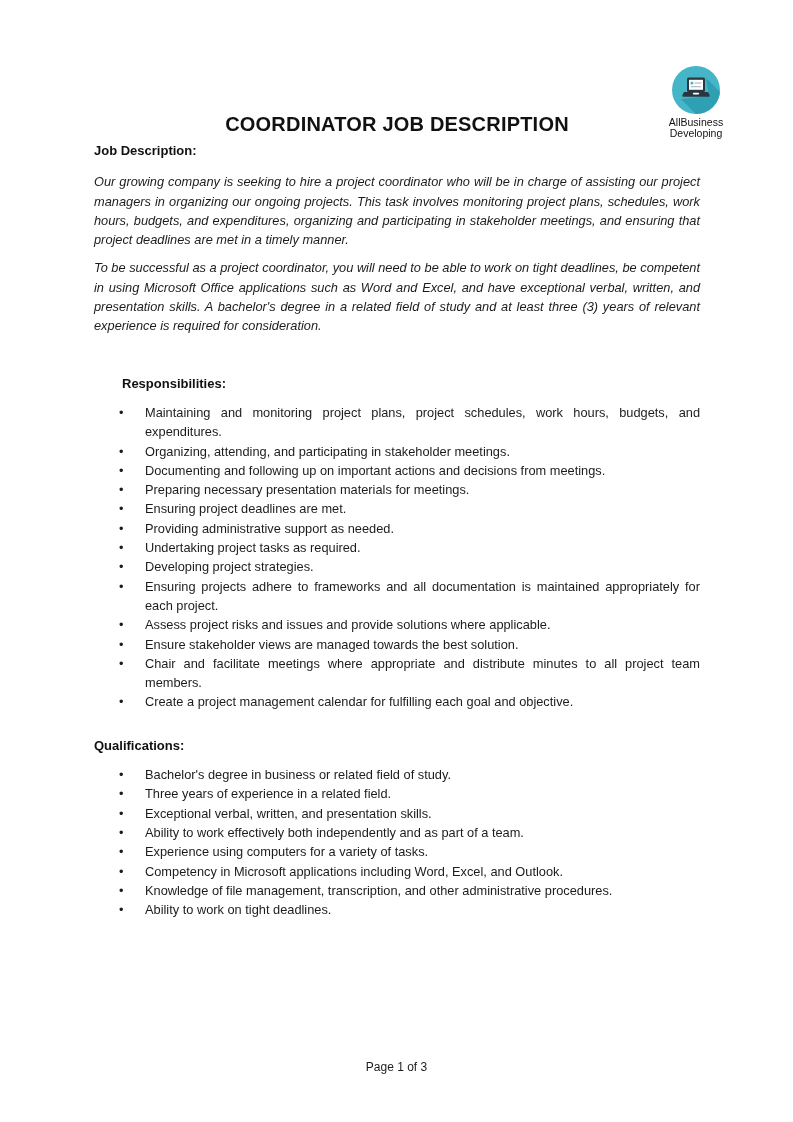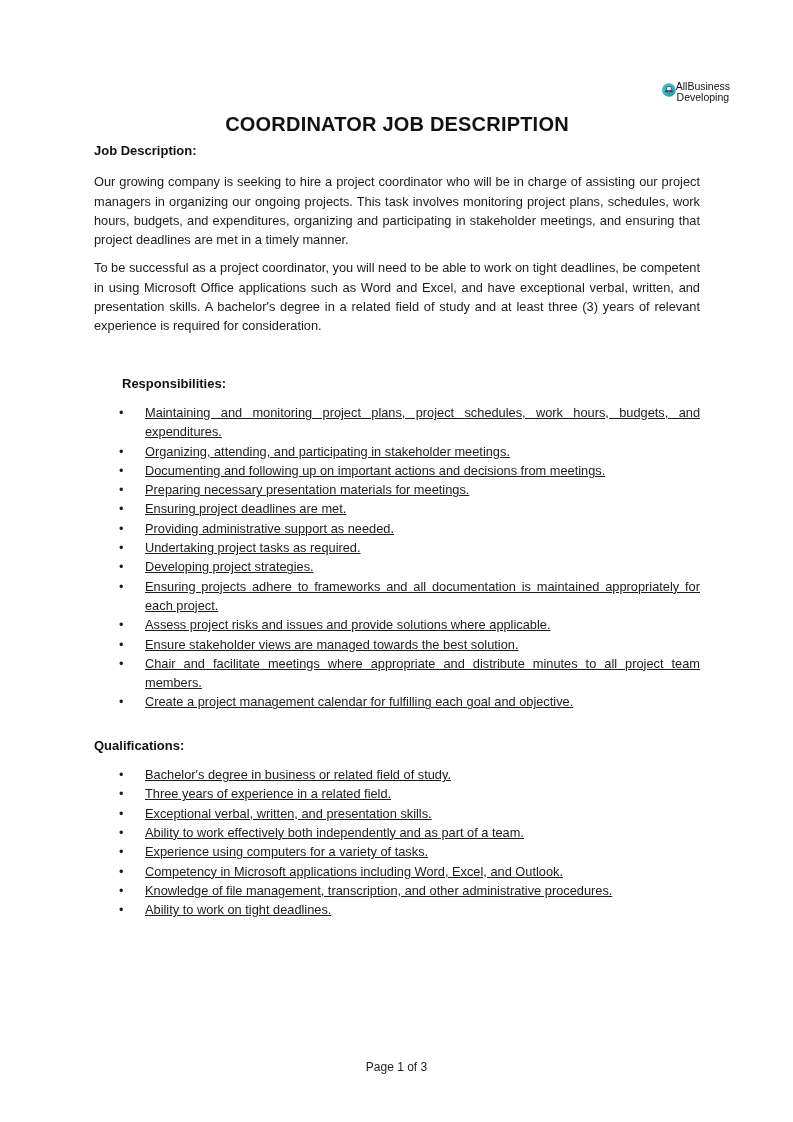--- a/index.html
+++ b/index.html
@@ -32,46 +32,46 @@
     font-size: 13px;
     line-height: 19.3px;
     color: #111111;
   }
   .h-jobdesc       { margin-top: 5px; }
   .h-resp          { margin-top: 38px; margin-left: 28px; }
   .h-qual          { margin-top: 24px; }
   .para {
     margin: 12px 0 0 0;
     text-align: justify;
+    font-style: italic;
   }
   .para + .para { margin-top: 9px; }
   ul.bullets {
     list-style: none;
     margin: 10px 0 0 0;
     padding: 0;
-    text-decoration: underline;
   }
   ul.bullets li {
     position: relative;
     padding-left: 51px;
     text-align: justify;
   }
   ul.bullets li::before {
     content: "\2022";
     position: absolute;
     left: 25px;
     top: 0;
   }
   .logo {
     position: absolute;
     top: 66px;
     right: 63px;
     width: 68px;
     display: flex;
-    flex-direction: row;
+    flex-direction: column;
     align-items: center;
   }
   .logo-text {
     margin-top: 3px;
     font-size: 10.5px;
     line-height: 10.5px;
     text-align: center;
     color: #111111;
   }
   .footer {

